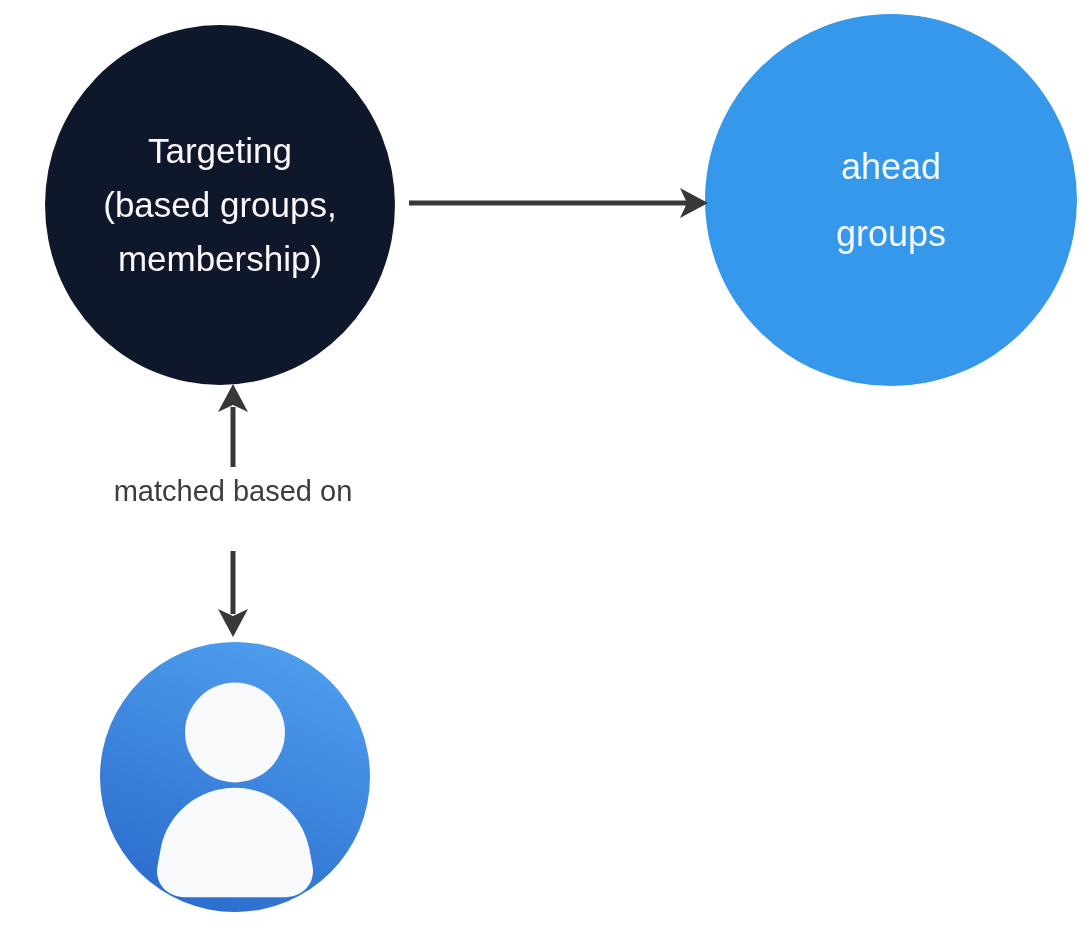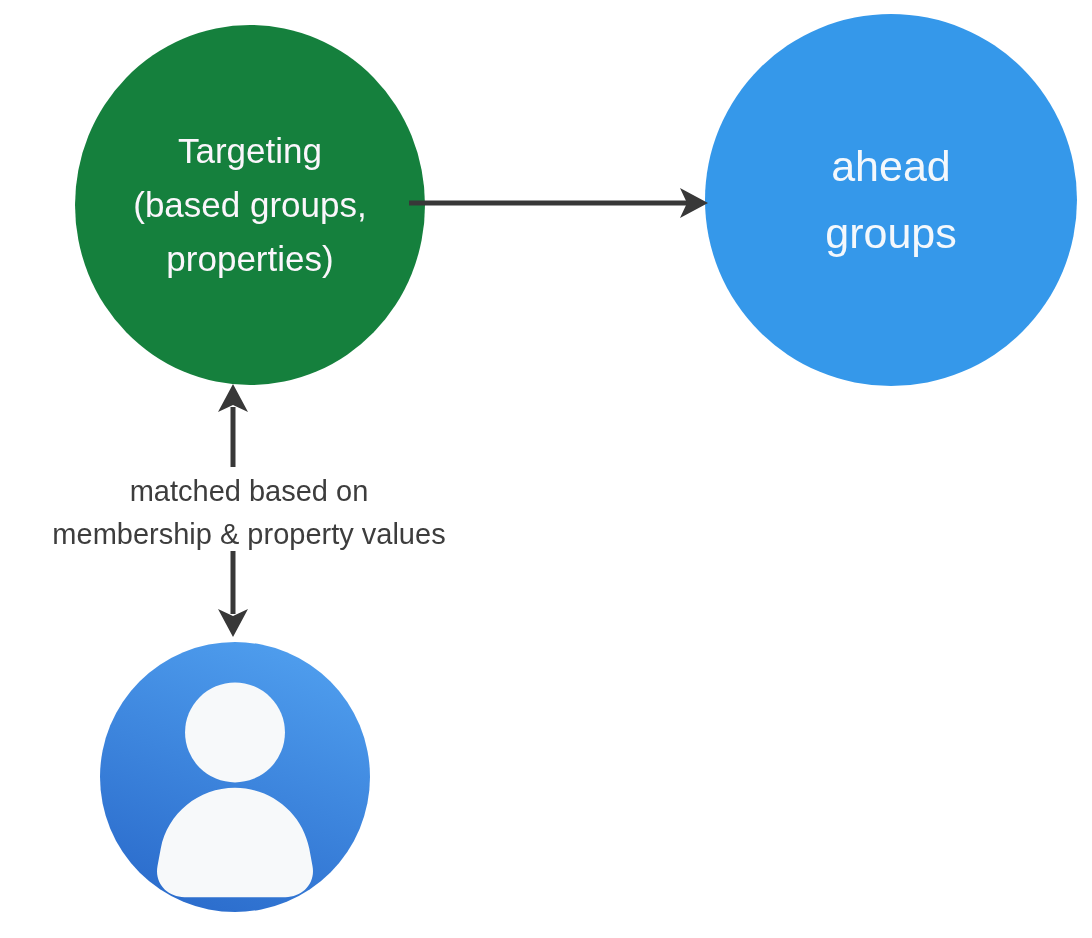--- a/index.html
+++ b/index.html
@@ -17,42 +17,42 @@
   }
   .node {
     position: absolute;
     border-radius: 50%;
     display: flex;
     align-items: center;
     justify-content: center;
     text-align: center;
   }
   .node-targeting {
-    left: 75px;
+    left: 45px;
     top: 25px;
     width: 350px;
     height: 360px;
-    background: #15803d;
+    background: #0f172a;
   }
   .node-targeting .node-text {
     color: #fbf6fc;
     font-size: 35px;
     line-height: 54px;
     font-weight: 400;
   }
   .node-content {
     left: 705px;
     top: 14px;
     width: 372px;
     height: 372px;
     background: #3598ea;
   }
   .node-content .node-text {
     color: #f4f8fc;
-    font-size: 43px;
+    font-size: 36px;
     line-height: 67px;
     font-weight: 400;
   }
   .overlay {
     position: absolute;
     left: 0;
     top: 0;
     width: 1092px;
     height: 938px;
     pointer-events: none;
@@ -60,40 +60,39 @@
   .edge-label {
     position: absolute;
     left: 0;
     top: 470px;
     width: 466px;
     text-align: center;
     color: #3d3d3d;
     font-size: 29px;
     line-height: 43px;
     font-weight: 400;
-    padding-left: 16px;
   }
   .user-icon-wrap {
     position: absolute;
     left: 100px;
     top: 642px;
     width: 270px;
     height: 270px;
   }
 </style>
 </head>
 <body>
 
 <div class="canvas">
 
   <div class="node node-targeting">
     <div class="node-text">
       <div>Targeting</div>
       <div>(based groups,</div>
-      <div>properties)</div>
+      <div>membership)</div>
     </div>
   </div>
 
   <div class="node node-content">
     <div class="node-text">
       <div>ahead</div>
       <div>groups</div>
     </div>
   </div>
 
@@ -110,21 +109,20 @@
     </g>
 
     <g>
       <line x1="233" y1="551" x2="233" y2="614" stroke-width="5" stroke="#383838"></line>
       <path d="M233 637 L218 609 L233 616 L248 609 Z" fill="#383838"></path>
     </g>
   </svg>
 
   <div class="edge-label">
     <div>matched based on</div>
-    <div>membership &amp; property values</div>
   </div>
 
   <div class="user-icon-wrap">
     <svg viewBox="0 0 100 100" width="270" height="270">
       <defs>
         <linearGradient id="user-grad" x1="0.7" y1="0" x2="0.3" y2="1">
           <stop offset="0" stop-color="#4f9eee"></stop>
           <stop offset="1" stop-color="#2b6ccc"></stop>
         </linearGradient>
       </defs>

